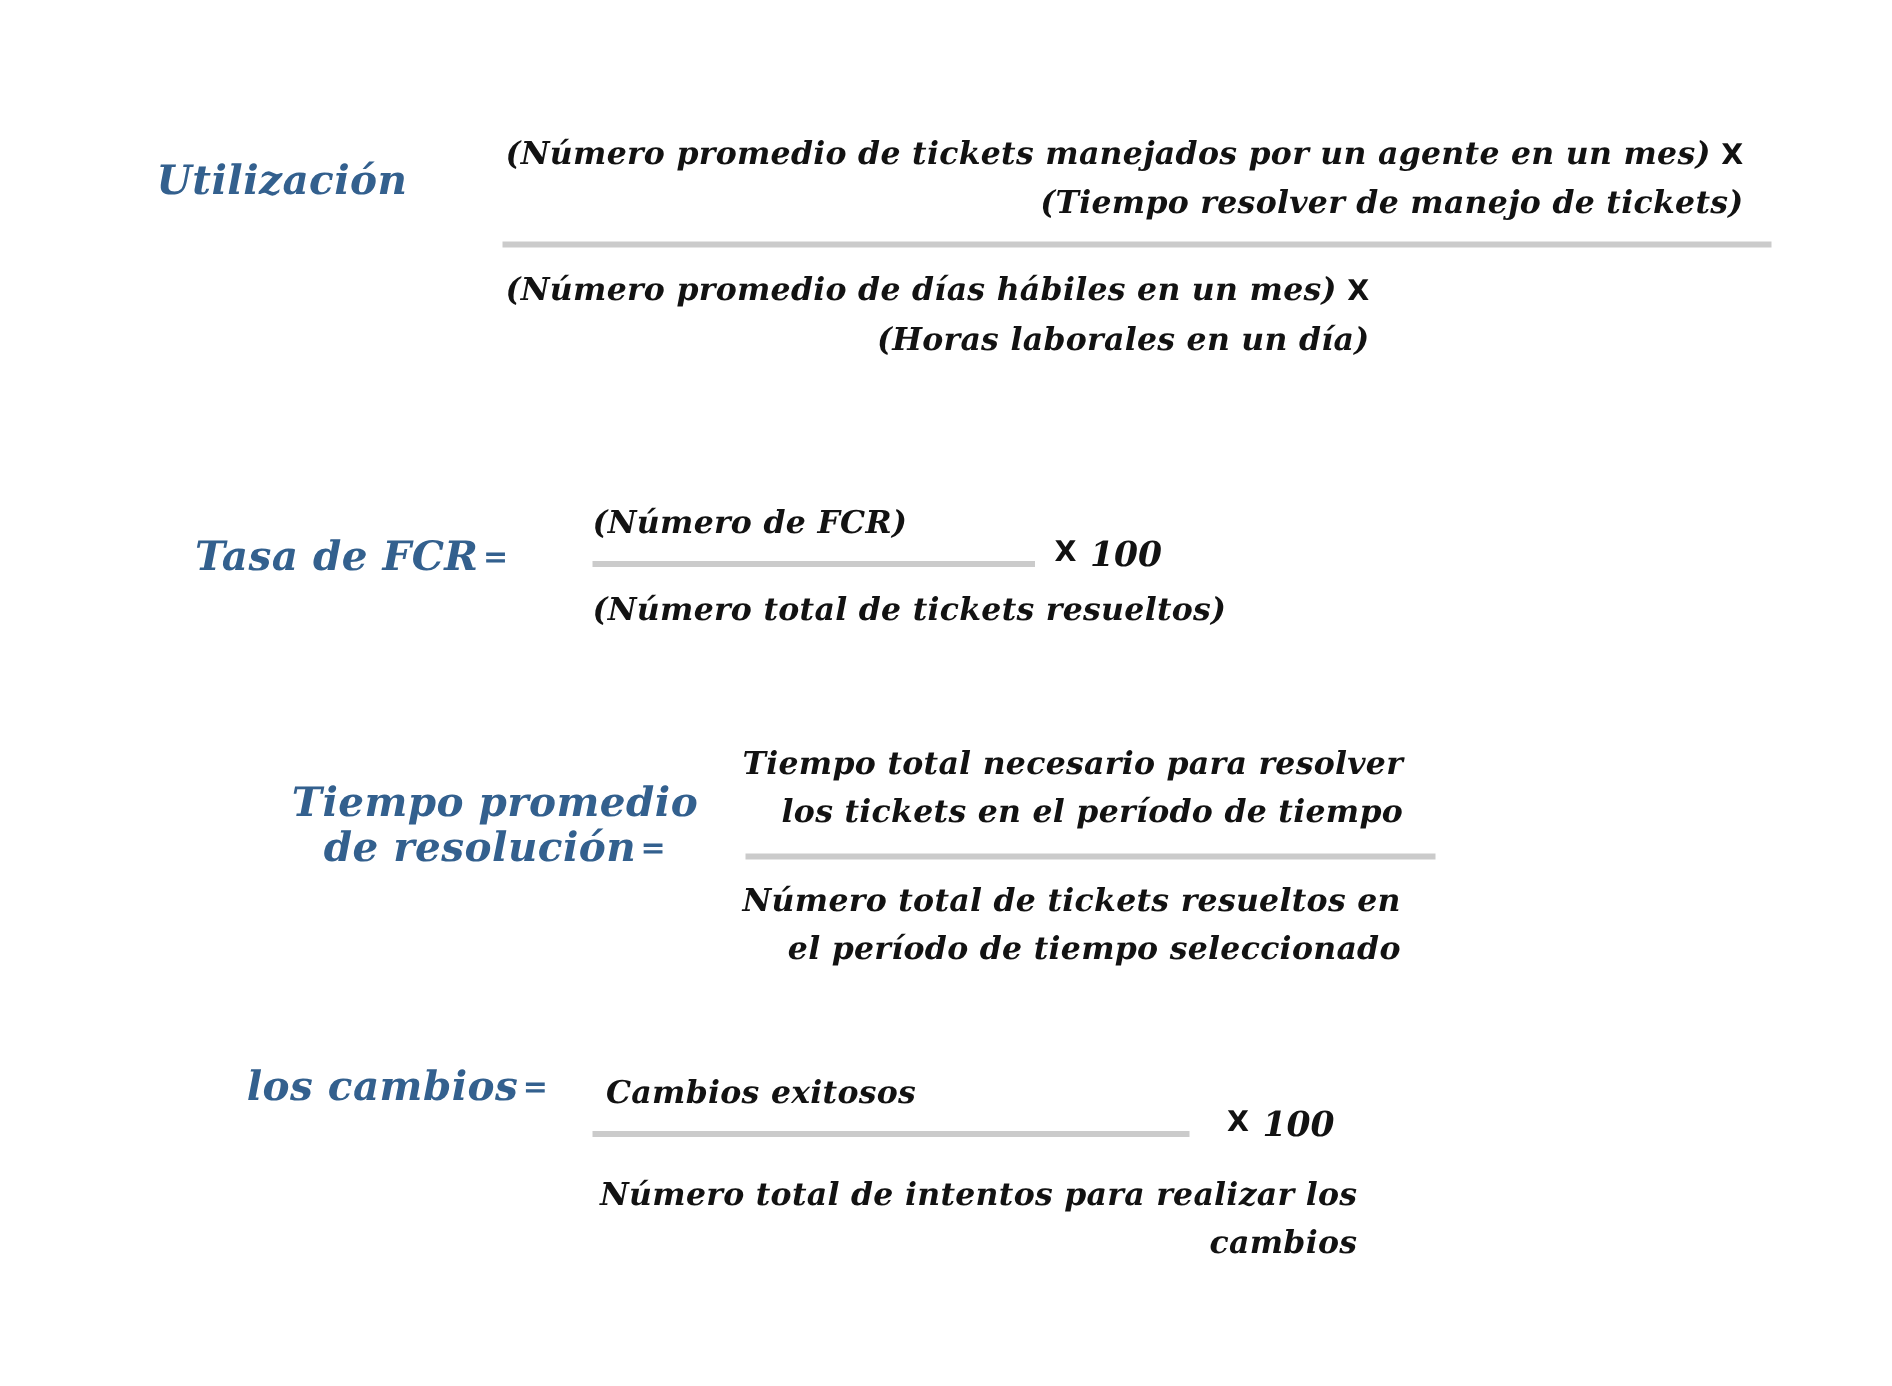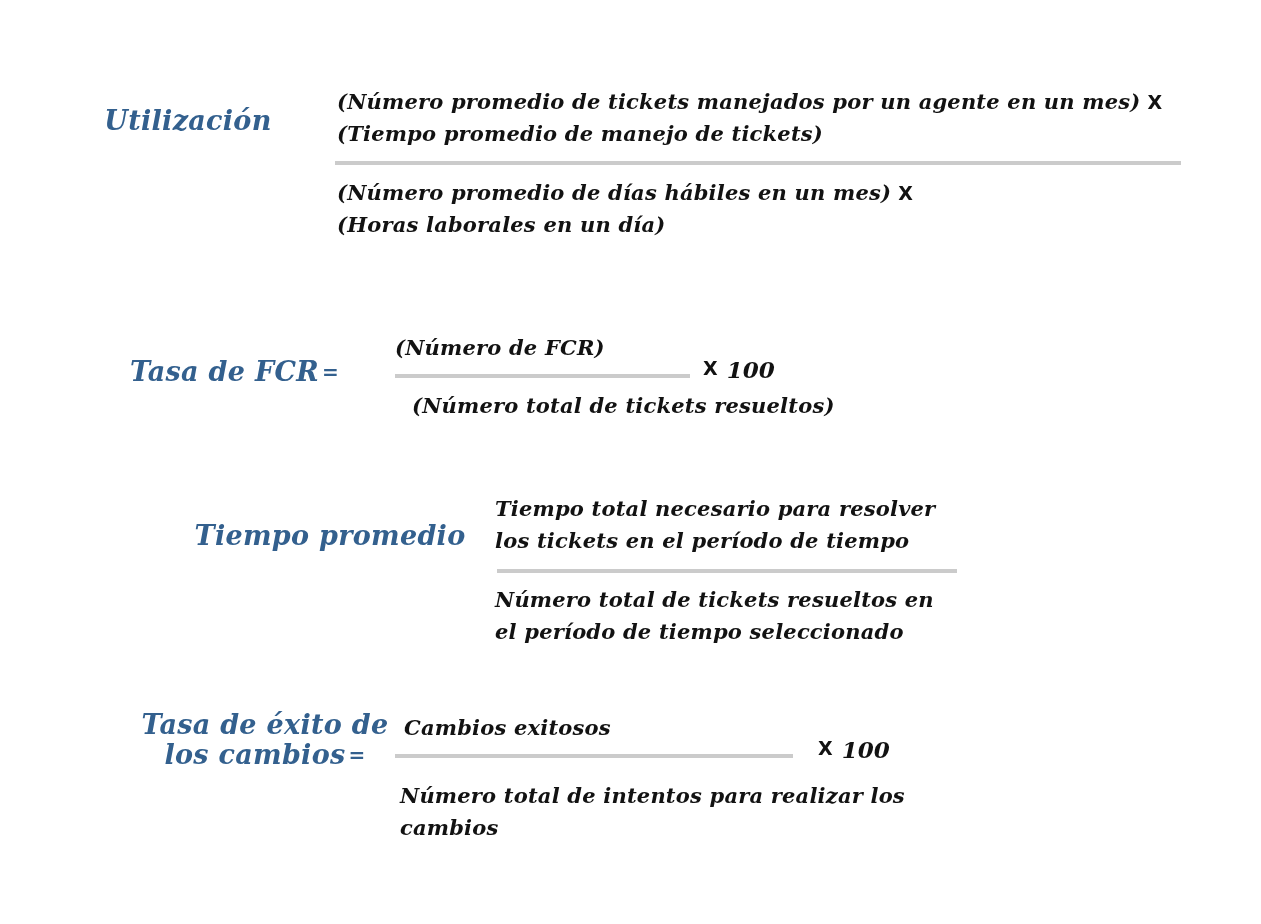--- a/index.html
+++ b/index.html
@@ -32,20 +32,21 @@
   }
   .label .eq{
     font-size:20px;
     margin-left:3px;
     position:relative;
     top:-2px;
   }
   .frac-text{
     position:absolute;
     color:var(--text_dark);
+    text-align:right;
   }
   .body-line{
     font-family:"DejaVu Serif", serif;
     font-style:italic;
     font-weight:700;
     font-size:21px;
     line-height:32px;
     letter-spacing:.2px;
     white-space:nowrap;
   }
@@ -86,63 +87,63 @@
 <body>
 
 <div class="page">
 
   <div>
     <div class="label" style="left:58px;top:106px;width:260px;">
       <div>Utilización</div>
     </div>
     <div class="frac-text" style="left:337px;top:86px;">
       <div class="body-line"><span>(Número promedio de tickets manejados por un agente en un mes)</span><span class="mult">X</span></div>
-      <div class="body-line">(Tiempo promedio de manejo de tickets)</div>
+      <div class="body-line">(Tiempo resolver de manejo de tickets)</div>
     </div>
     <div class="bar" style="left:335px;top:161px;width:846px;"></div>
     <div class="frac-text" style="left:337px;top:177px;">
       <div class="body-line"><span>(Número promedio de días hábiles en un mes)</span><span class="mult">X</span></div>
       <div class="body-line">(Horas laborales en un día)</div>
     </div>
   </div>
 
   <div>
     <div class="label" style="left:130px;top:357px;">
       <div><span>Tasa de FCR</span><span class="eq">=</span></div>
     </div>
     <div class="frac-text centered" style="left:395px;top:332px;width:295px;">
       <div class="body-line">(Número de FCR)</div>
     </div>
     <div class="bar" style="left:395px;top:374px;width:295px;"></div>
     <div class="times" style="left:703px;top:356px;">
       <span class="sign">X</span><span class="val">100</span>
     </div>
-    <div class="frac-text" style="left:412px;top:390px;">
+    <div class="frac-text" style="left:395px;top:390px;">
       <div class="body-line">(Número total de tickets resueltos)</div>
     </div>
   </div>
 
   <div>
     <div class="label" style="left:185px;top:521px;width:290px;">
       <div>Tiempo promedio</div>
+      <div><span>de resolución</span><span class="eq">=</span></div>
     </div>
     <div class="frac-text" style="left:495px;top:493px;">
       <div class="body-line">Tiempo total necesario para resolver</div>
       <div class="body-line">los tickets en el período de tiempo</div>
     </div>
     <div class="bar" style="left:497px;top:569px;width:460px;"></div>
     <div class="frac-text" style="left:495px;top:584px;">
       <div class="body-line">Número total de tickets resueltos en</div>
       <div class="body-line">el período de tiempo seleccionado</div>
     </div>
   </div>
 
   <div>
     <div class="label" style="left:133px;top:710px;width:264px;">
-      <div>Tasa de éxito de</div>
       <div><span>los cambios</span><span class="eq">=</span></div>
     </div>
     <div class="frac-text centered" style="left:404px;top:712px;width:398px;">
       <div class="body-line">Cambios exitosos</div>
     </div>
     <div class="bar" style="left:395px;top:754px;width:398px;"></div>
     <div class="times" style="left:818px;top:736px;">
       <span class="sign">X</span><span class="val">100</span>
     </div>
     <div class="frac-text" style="left:400px;top:769px;margin-top:11px;">

